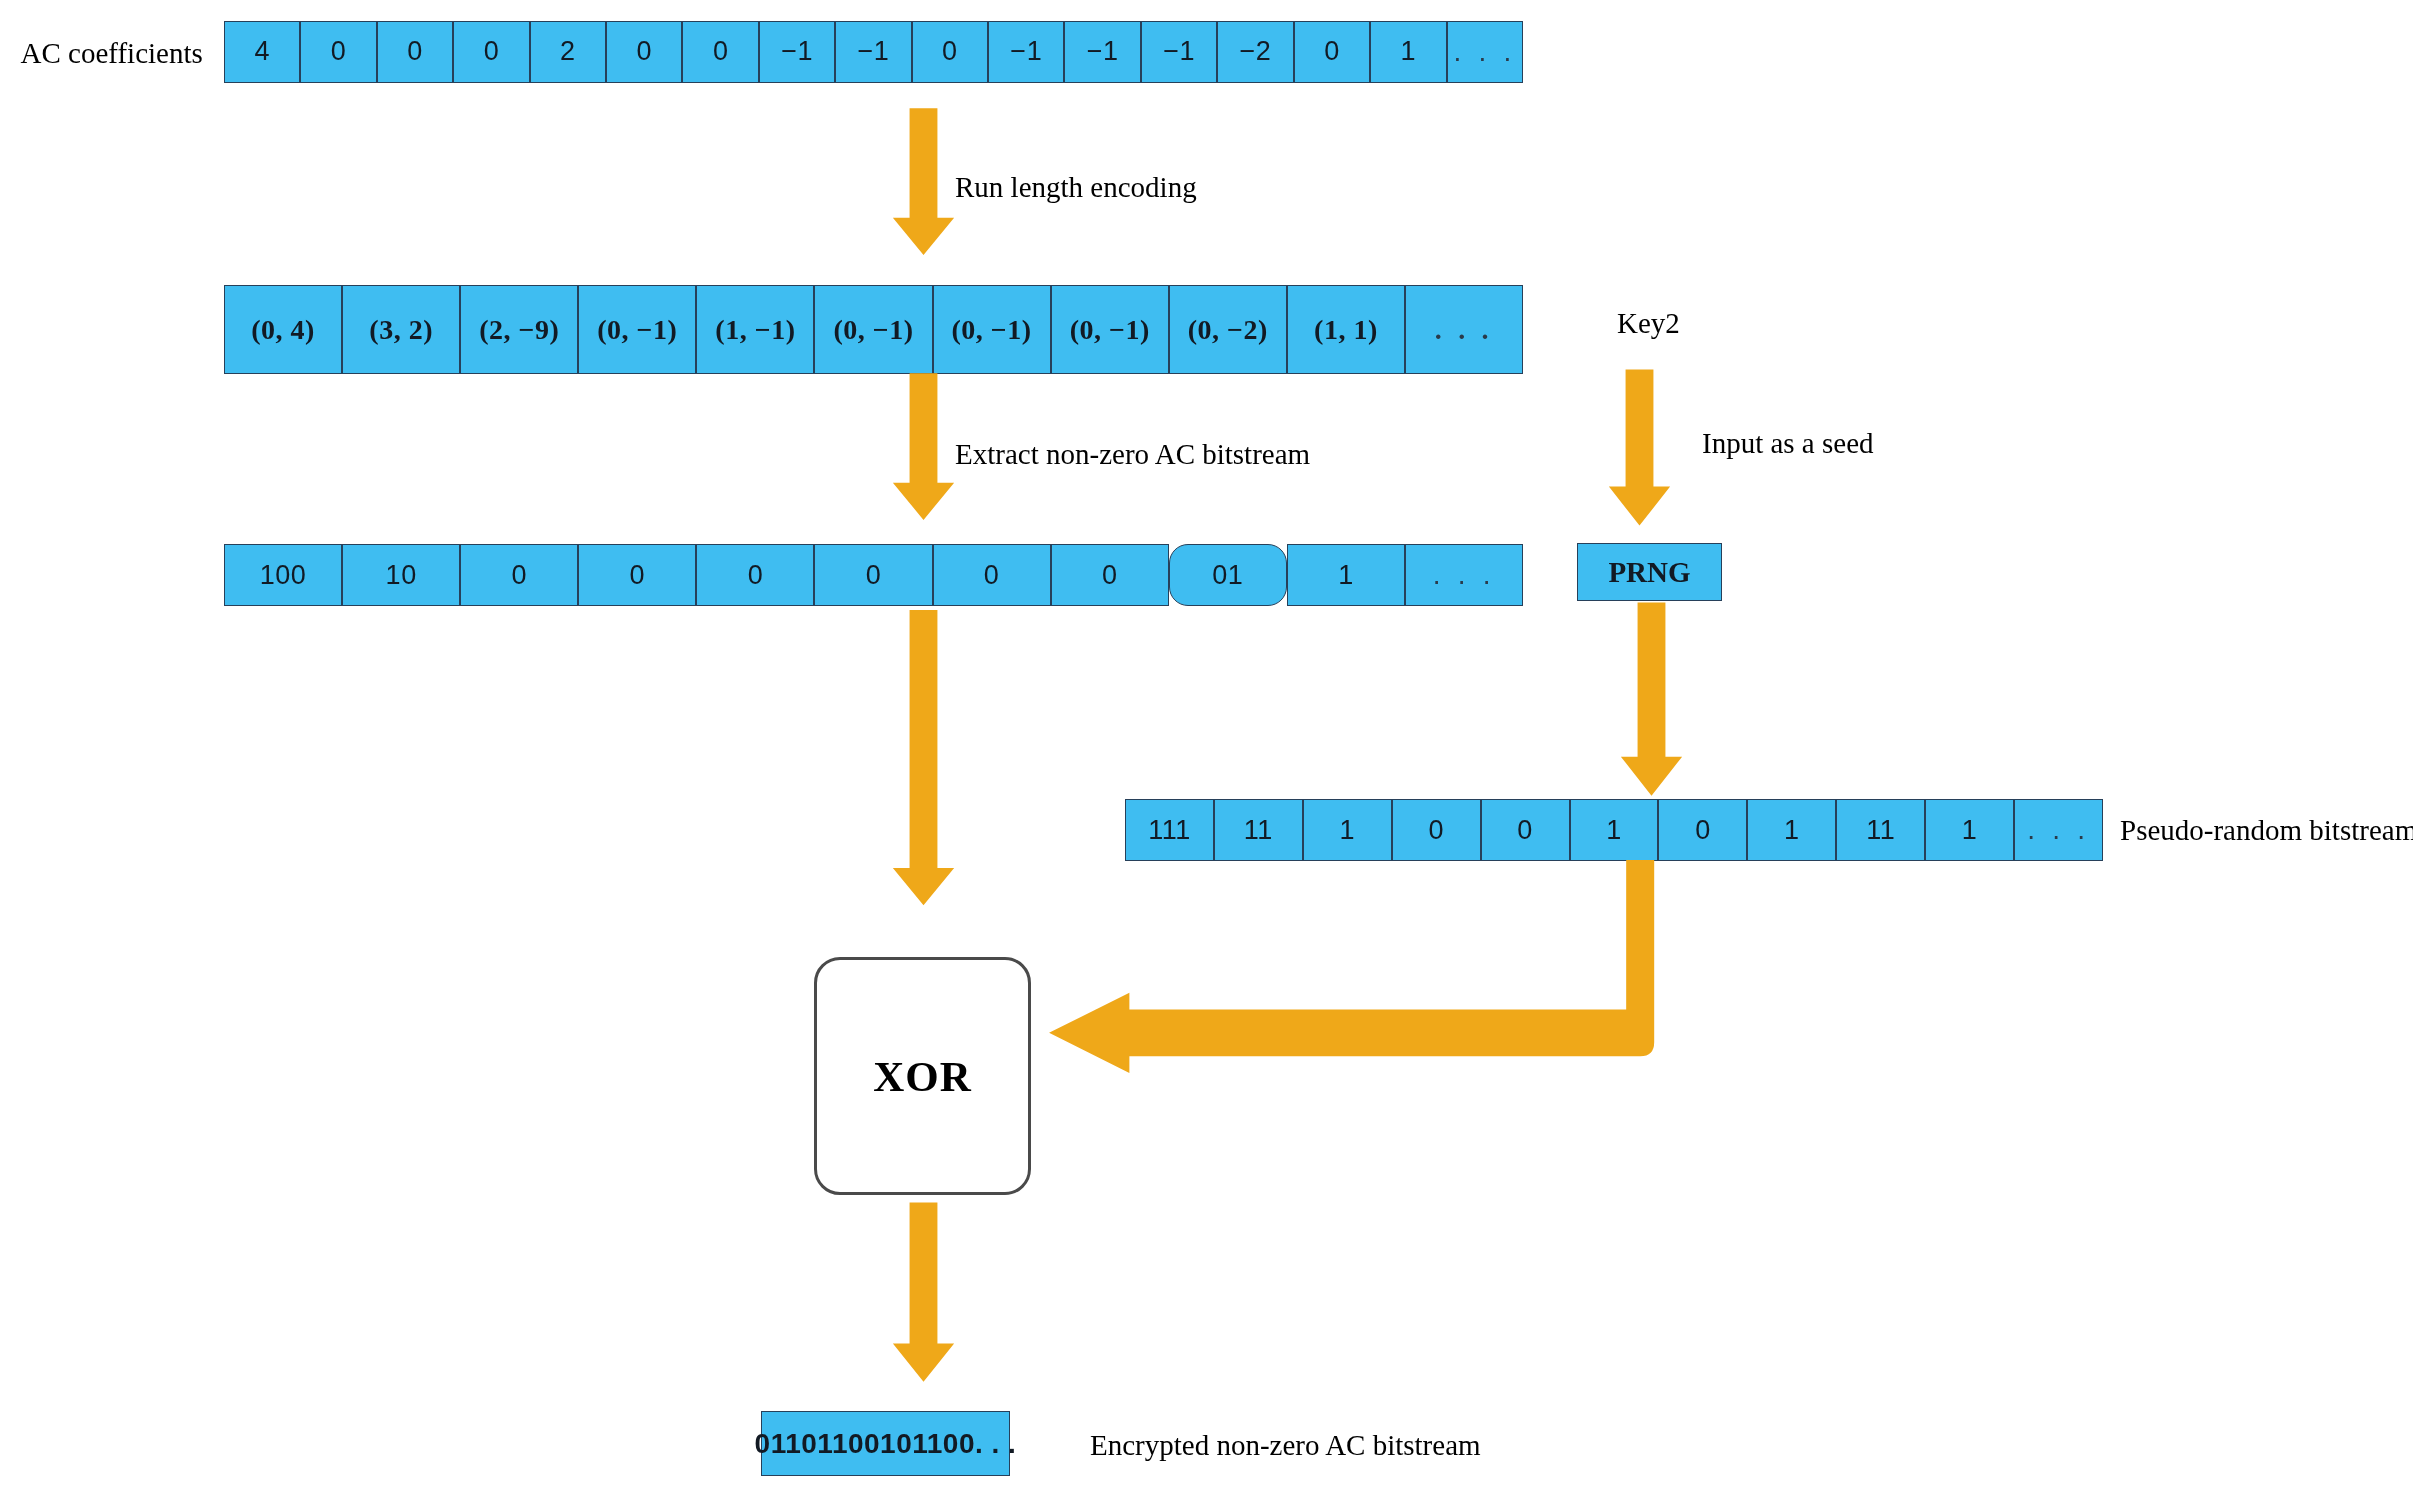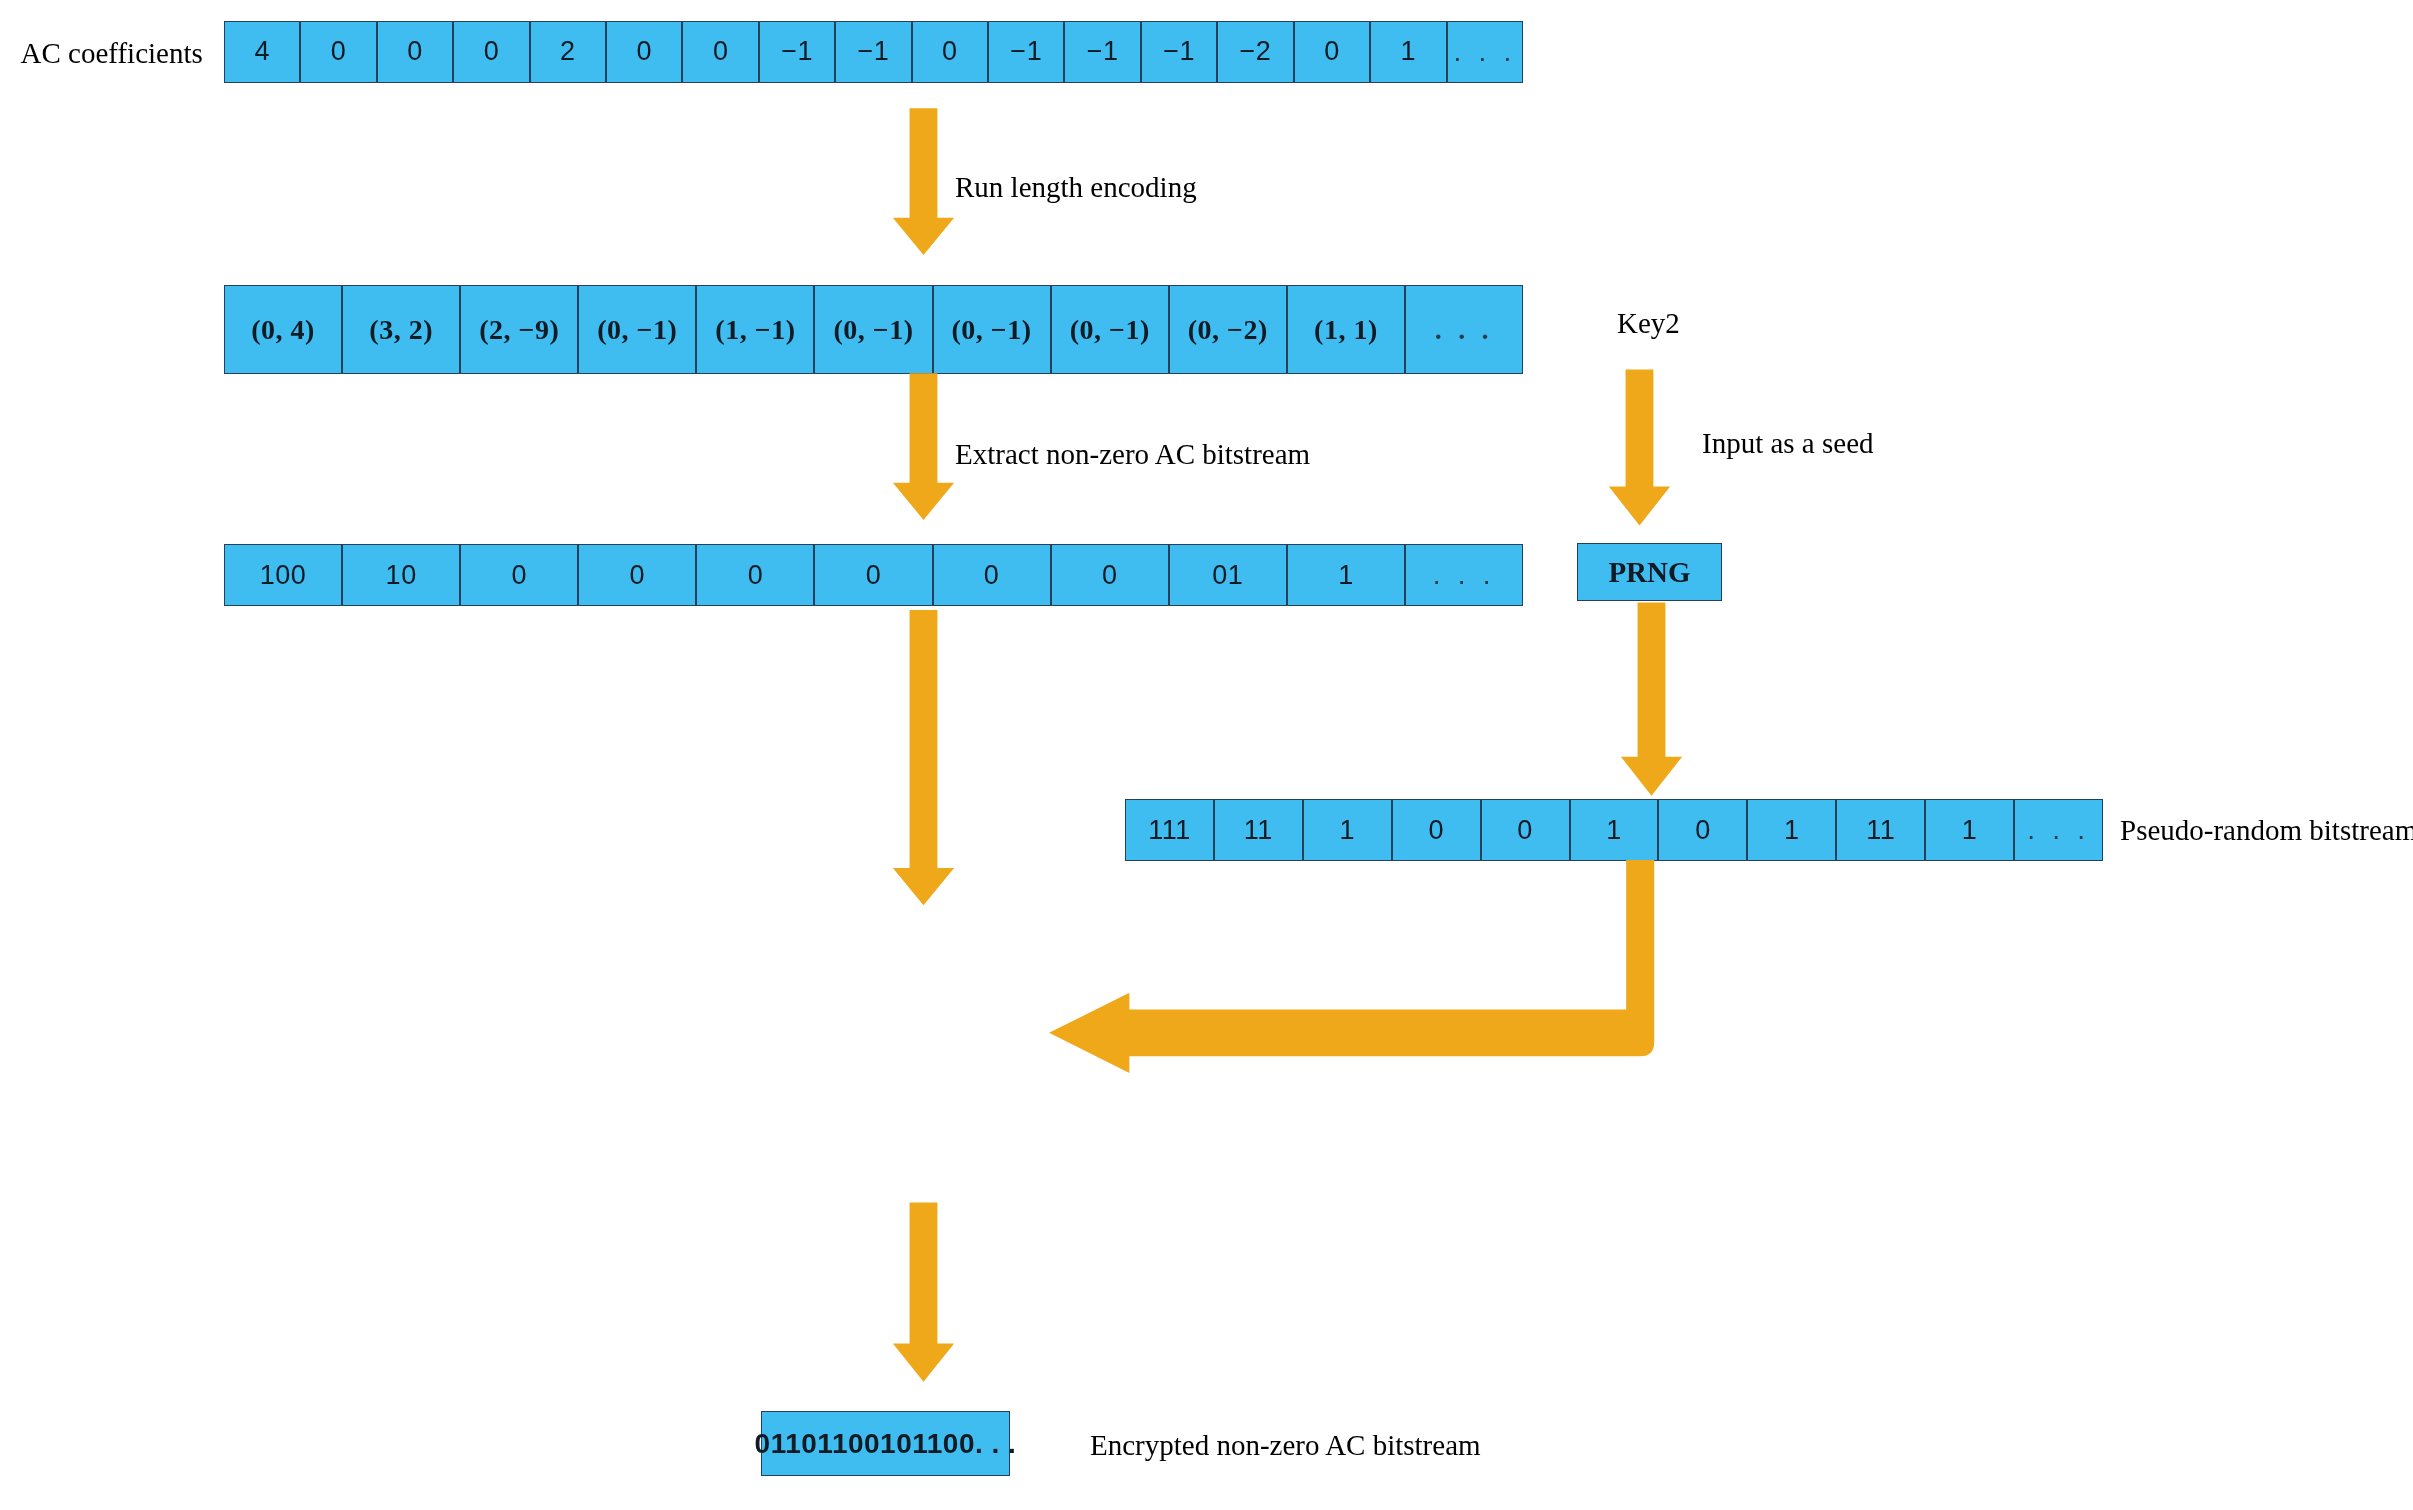--- a/index.html
+++ b/index.html
@@ -168,21 +168,21 @@
 
   <div class="cellrow" id="row-bits" style="left:224px; top:544px; width:1299px; height:62px;">
       <div class="cell" style="flex: 1 1 9.09091%;">100</div>
       <div class="cell" style="flex: 1 1 9.09091%;">10</div>
       <div class="cell" style="flex: 1 1 9.09091%;">0</div>
       <div class="cell" style="flex: 1 1 9.09091%;">0</div>
       <div class="cell" style="flex: 1 1 9.09091%;">0</div>
       <div class="cell" style="flex: 1 1 9.09091%;">0</div>
       <div class="cell" style="flex: 1 1 9.09091%;">0</div>
       <div class="cell" style="flex: 1 1 9.09091%;">0</div>
-      <div class="cell" style="flex: 1 1 9.09091%;">01</div>
+      <div class="cell" style="flex: 1 1 9.09091%; border-radius: 19px;">01</div>
       <div class="cell" style="flex: 1 1 9.09091%;">1</div>
       <div class="cell dots" style="flex: 1 1 9.09091%;">. . .</div>
     </div>
 
   <svg class="arrow" style="left:891px; top:609px;" width="65" height="299" viewBox="0 0 70 320">
     <polygon class="arrow-fill" points="20,0 50,0 50,278 68,278 35,318 2,278 20,278"></polygon>
   </svg>
 
   <svg class="arrow" style="left:1619px; top:602px;" width="65" height="196" viewBox="0 0 70 210">
     <polygon class="arrow-fill" points="20,0 50,0 50,166 68,166 35,208 2,166 20,166"></polygon>
@@ -200,20 +200,21 @@
       <div class="cell" style="flex: 1 1 9.09091%;">11</div>
       <div class="cell" style="flex: 1 1 9.09091%;">1</div>
       <div class="cell dots" style="flex: 1 1 9.09091%;">. . .</div>
     </div>
   <div class="label" style="left:2120px; top:816px;">Pseudo-random bitstream</div>
 
   <svg class="arrow" style="left:1036px; top:860px;" width="635" height="215" viewBox="0 0 680 230">
     <path class="arrow-fill" d="M 632,0 L 662,0 L 662,195 Q 662,210 647,210 L 100,210 L 100,228 L 14,185 L 100,142 L 100,160 L 632,160 Z"></path>
   </svg>
 
+  <div id="xor-box" style="left:814px; top:957px; width:217px; height:238px;">XOR</div>
 
   <svg class="arrow" style="left:891px; top:1202px;" width="65" height="182" viewBox="0 0 70 195">
     <polygon class="arrow-fill" points="20,0 50,0 50,152 68,152 35,193 2,152 20,152"></polygon>
   </svg>
 
   <div class="bluebox bits" id="encrypted-box" style="left:761px; top:1411px; width:249px; height:65px;">01101100101100. . .</div>
   <div class="label" style="left:1090px; top:1431px;">Encrypted non-zero AC bitstream</div>
 
 </div>
 

